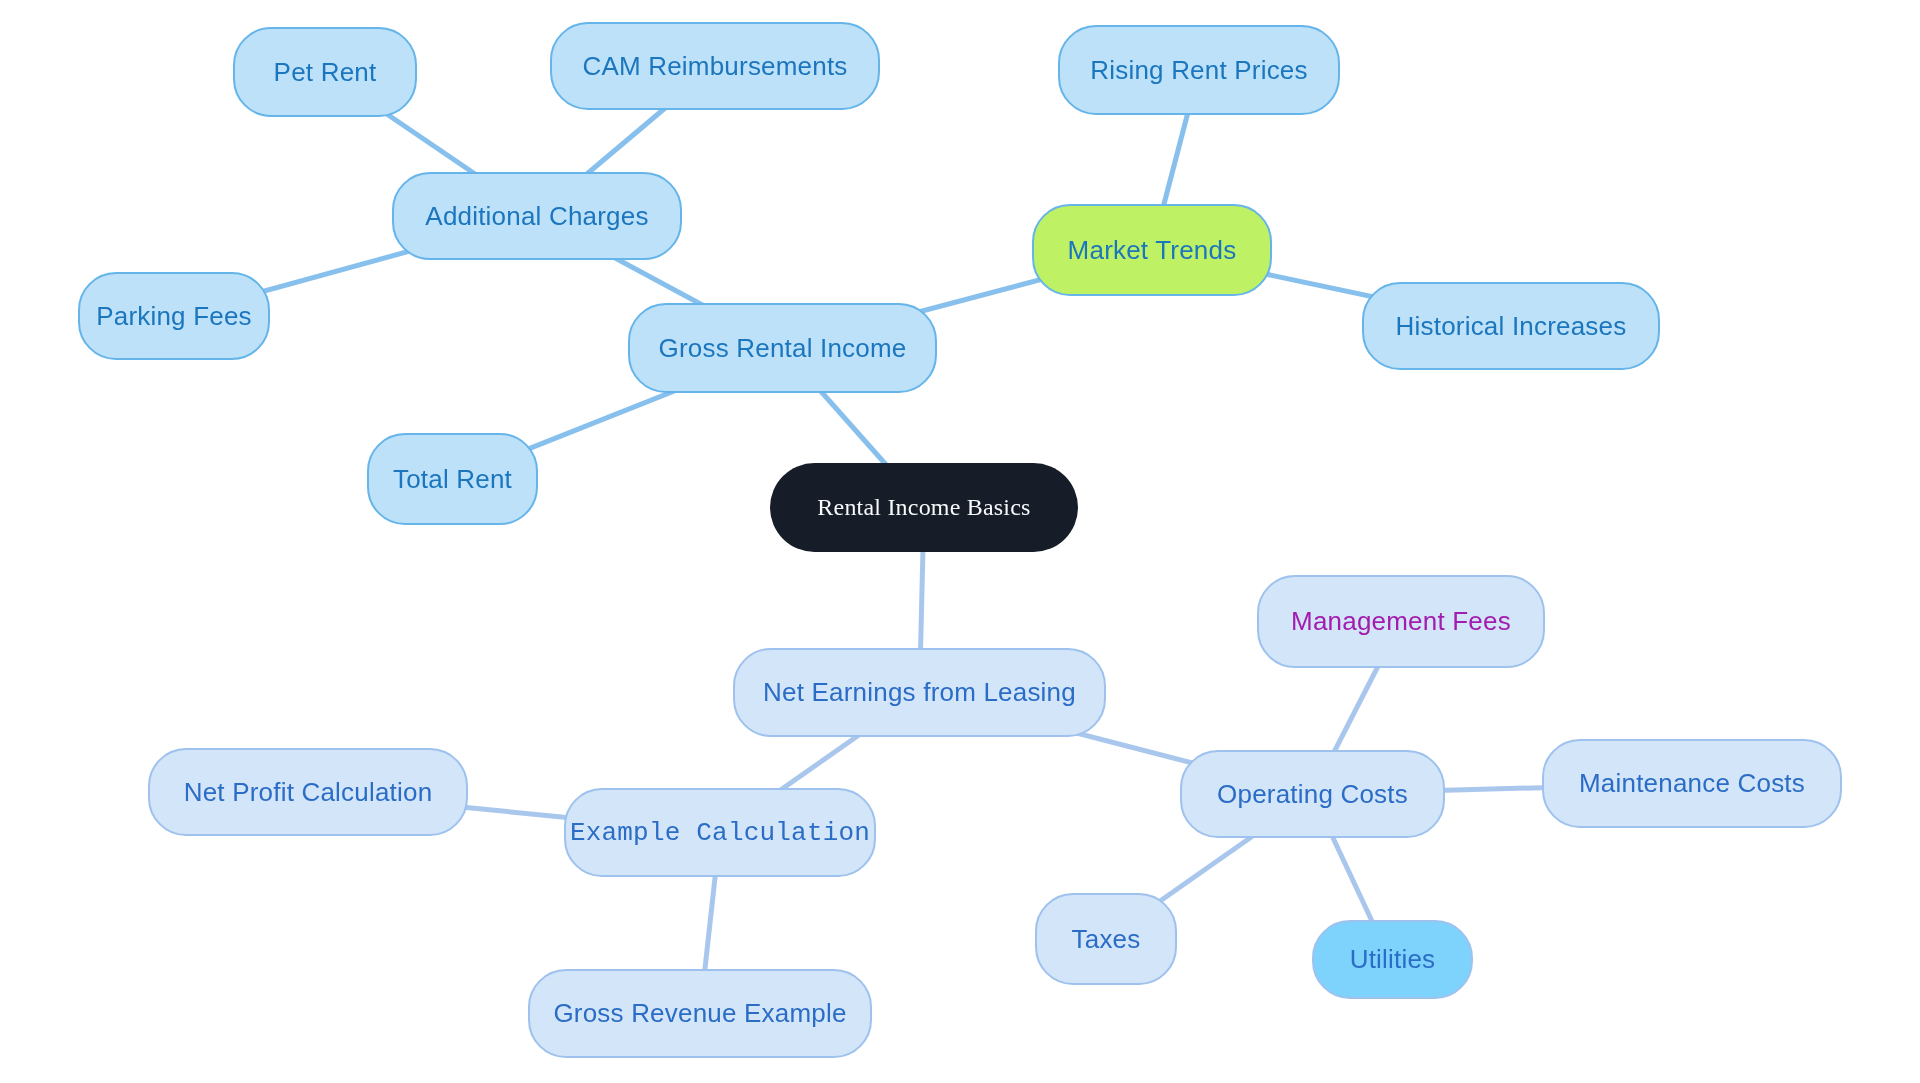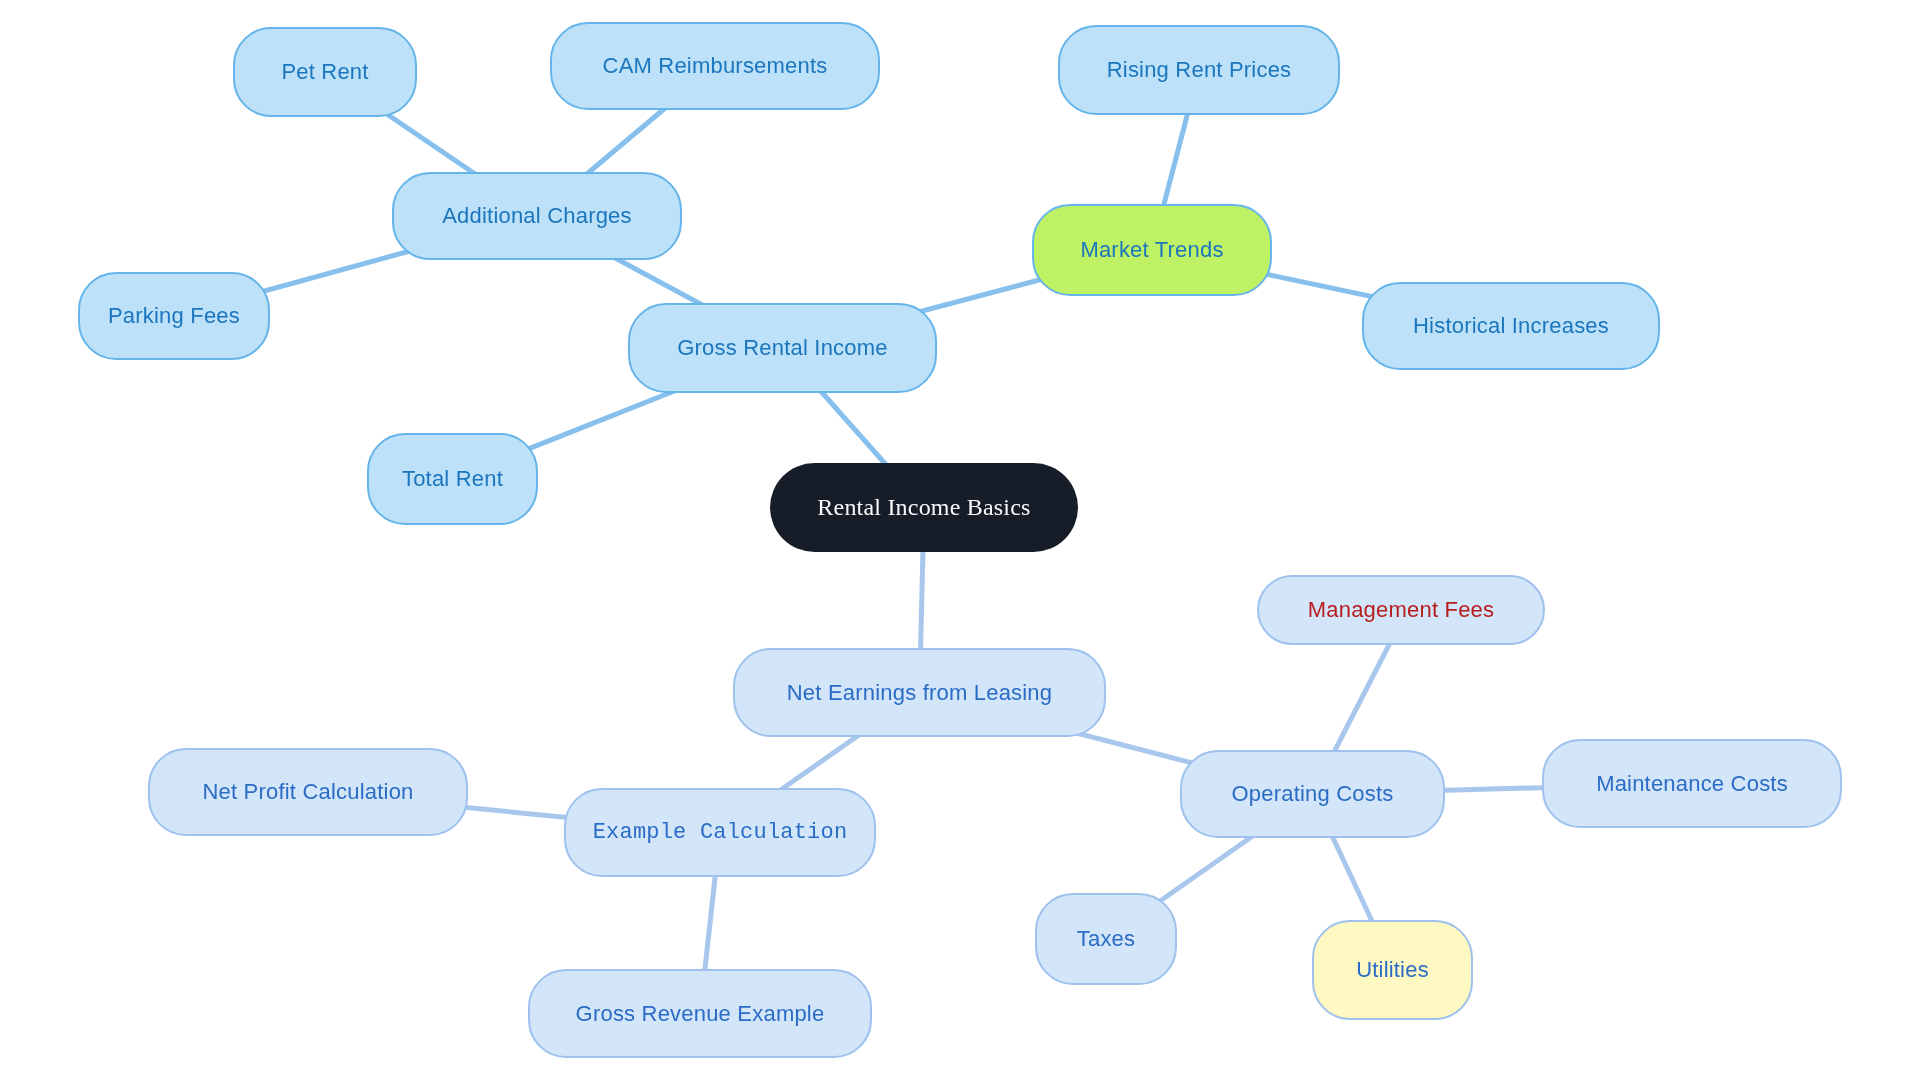--- a/index.html
+++ b/index.html
@@ -21,21 +21,21 @@
     width: 1920px;
     height: 1083px;
   }
   .node {
     position: absolute;
     box-sizing: border-box;
     display: flex;
     align-items: center;
     justify-content: center;
     border-radius: 38px;
-    font-size: 22px;
+    font-size: 26px;
     letter-spacing: 0.2px;
     white-space: nowrap;
     cursor: default;
     user-select: none;
   }
   .node.root {
     border-radius: 45px;
     font-size: 24px;
     font-family: Liberation Serif, serif;
   }
@@ -70,20 +70,20 @@
     <div class="node" style="left: 392px; top: 172px; width: 290px; height: 88px; background: rgb(188, 225, 248); color: rgb(27, 118, 190); border: 2px solid rgb(102, 181, 234);">Additional Charges</div>
     <div class="node" style="left: 233px; top: 27px; width: 184px; height: 90px; background: rgb(188, 225, 248); color: rgb(27, 118, 190); border: 2px solid rgb(102, 181, 234);">Pet Rent</div>
     <div class="node" style="left: 550px; top: 22px; width: 330px; height: 88px; background: rgb(188, 225, 248); color: rgb(27, 118, 190); border: 2px solid rgb(102, 181, 234);">CAM Reimbursements</div>
     <div class="node" style="left: 78px; top: 272px; width: 192px; height: 88px; background: rgb(188, 225, 248); color: rgb(27, 118, 190); border: 2px solid rgb(102, 181, 234);">Parking Fees</div>
     <div class="node" style="left: 367px; top: 433px; width: 171px; height: 92px; background: rgb(188, 225, 248); color: rgb(27, 118, 190); border: 2px solid rgb(102, 181, 234);">Total Rent</div>
     <div class="node" style="left: 1032px; top: 204px; width: 240px; height: 92px; background: #bef264; color: rgb(27, 118, 190); border: 2px solid rgb(102, 181, 234);">Market Trends</div>
     <div class="node" style="left: 1058px; top: 25px; width: 282px; height: 90px; background: rgb(188, 225, 248); color: rgb(27, 118, 190); border: 2px solid rgb(102, 181, 234);">Rising Rent Prices</div>
     <div class="node" style="left: 1362px; top: 282px; width: 298px; height: 88px; background: rgb(188, 225, 248); color: rgb(27, 118, 190); border: 2px solid rgb(102, 181, 234);">Historical Increases</div>
     <div class="node" style="left: 733px; top: 648px; width: 373px; height: 89px; background: rgb(211, 229, 248); color: rgb(42, 108, 198); border: 2px solid rgb(158, 194, 237);">Net Earnings from Leasing</div>
     <div class="node" style="left: 1180px; top: 750px; width: 265px; height: 88px; background: rgb(211, 229, 248); color: rgb(42, 108, 198); border: 2px solid rgb(158, 194, 237);">Operating Costs</div>
-    <div class="node" style="left: 1257px; top: 575px; width: 288px; height: 70px; background: rgb(211, 229, 248); color: #b91c1c; border: 2px solid rgb(158, 194, 237);">Management Fees</div>
+    <div class="node" style="left: 1257px; top: 575px; width: 288px; height: 93px; background: rgb(211, 229, 248); color: #a21caf; border: 2px solid rgb(158, 194, 237);">Management Fees</div>
     <div class="node" style="left: 1542px; top: 739px; width: 300px; height: 89px; background: rgb(211, 229, 248); color: rgb(42, 108, 198); border: 2px solid rgb(158, 194, 237);">Maintenance Costs</div>
     <div class="node" style="left: 1035px; top: 893px; width: 142px; height: 92px; background: rgb(211, 229, 248); color: rgb(42, 108, 198); border: 2px solid rgb(158, 194, 237);">Taxes</div>
-    <div class="node" style="left: 1312px; top: 920px; width: 161px; height: 100px; background: #fef9c3; color: rgb(42, 108, 198); border: 2px solid rgb(158, 194, 237);">Utilities</div>
+    <div class="node" style="left: 1312px; top: 920px; width: 161px; height: 79px; background: #7dd3fc; color: rgb(42, 108, 198); border: 2px solid rgb(158, 194, 237);">Utilities</div>
     <div class="node" style="left: 564px; top: 788px; width: 312px; height: 89px; background: rgb(211, 229, 248); color: rgb(42, 108, 198); border: 2px solid rgb(158, 194, 237); font-family: Liberation Mono, monospace;">Example Calculation</div>
     <div class="node" style="left: 148px; top: 748px; width: 320px; height: 88px; background: rgb(211, 229, 248); color: rgb(42, 108, 198); border: 2px solid rgb(158, 194, 237);">Net Profit Calculation</div>
     <div class="node" style="left: 528px; top: 969px; width: 344px; height: 89px; background: rgb(211, 229, 248); color: rgb(42, 108, 198); border: 2px solid rgb(158, 194, 237); text-align: right;">Gross Revenue Example</div>
   </div>
 
 </body></html>

